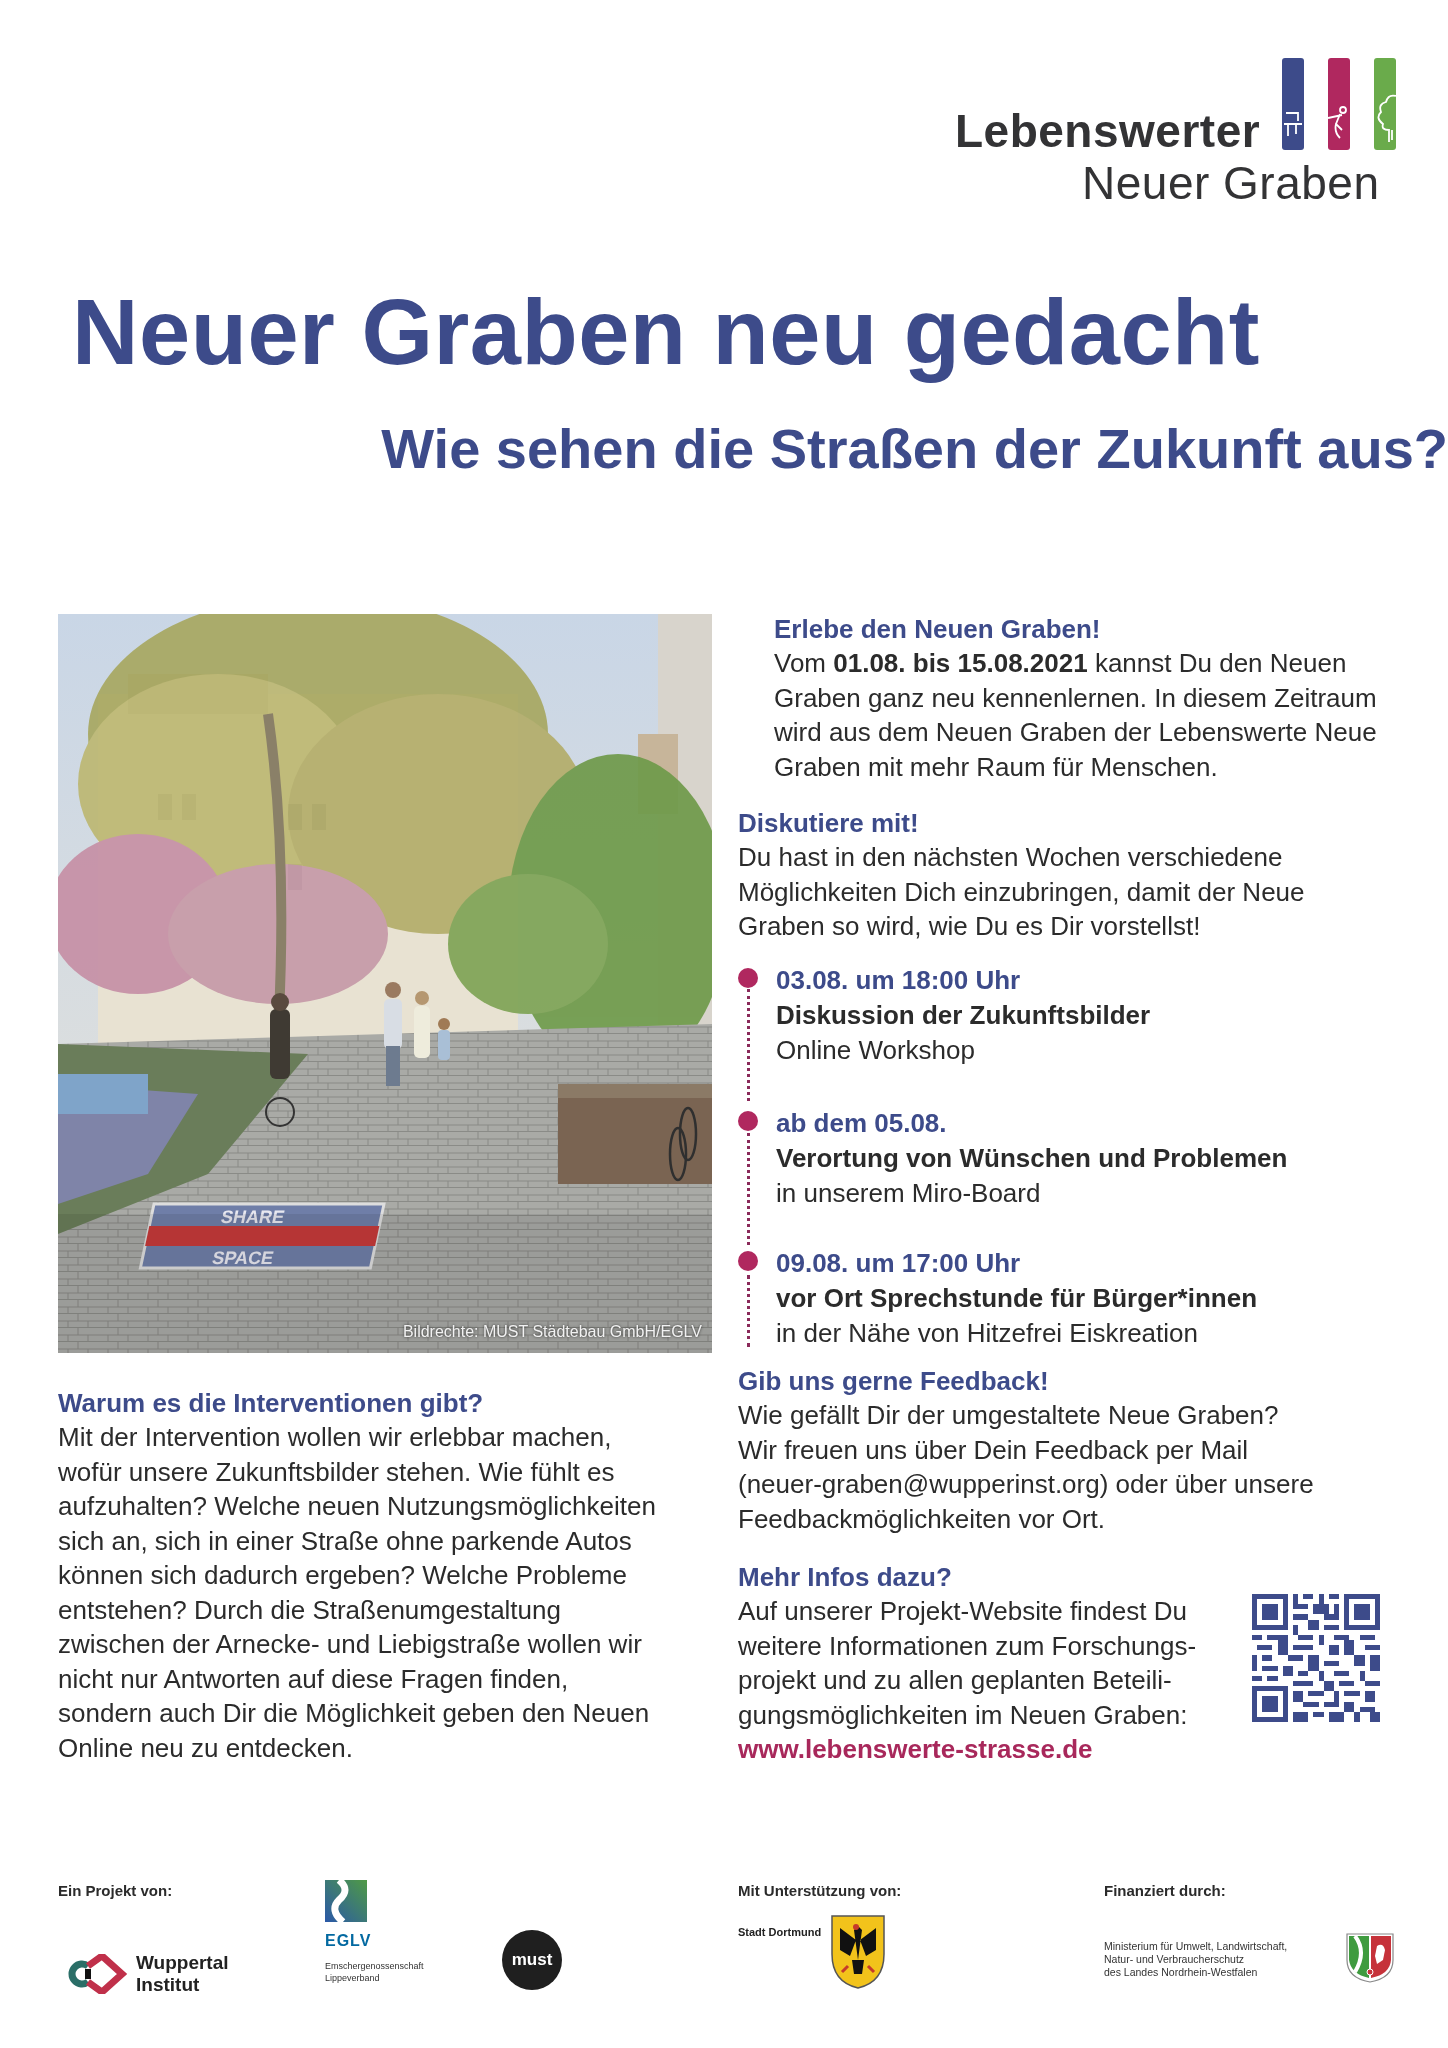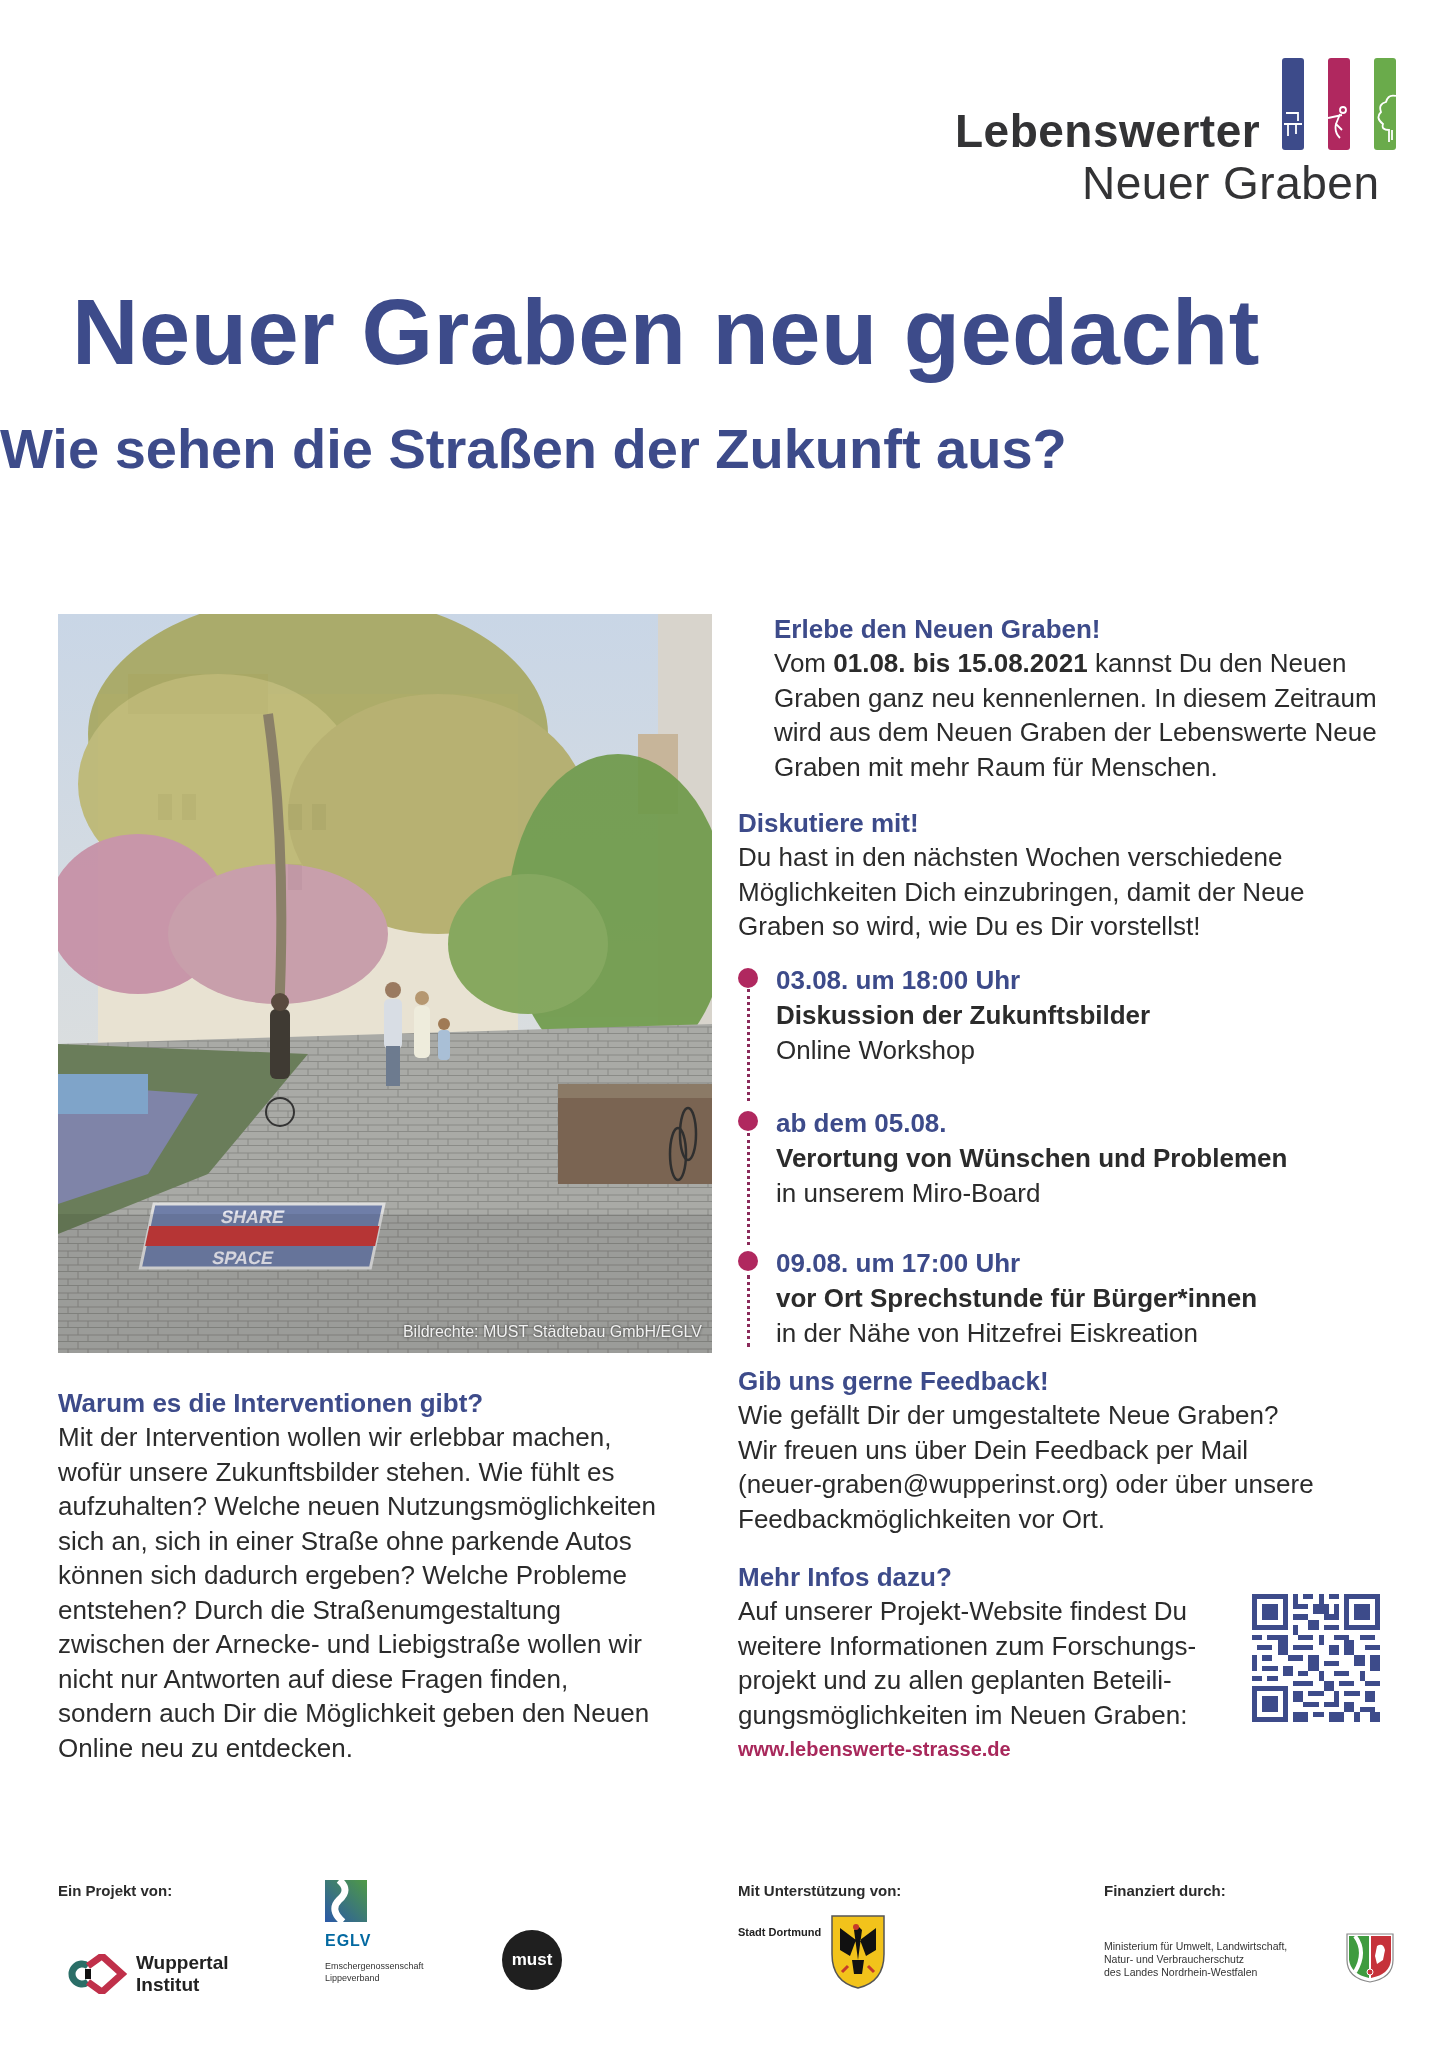--- a/index.html
+++ b/index.html
@@ -9,21 +9,21 @@
 
   
   .logo { left:955px; top:56px; width:460px; height:150px; }
   .logo-word1 { position:absolute; left:0; top:48px; font-size:46px; font-weight:700; color:#333335; letter-spacing:0.5px; }
   .logo-word2 { position:absolute; left:127px; top:100px; font-size:46px; font-weight:400; color:#333335; letter-spacing:0.5px; }
   .bar { position:absolute; top:2px; width:22px; height:92px; border-radius:3px; }
   .bar svg { position:absolute; left:0; top:0; }
 
   
   .title { left:0; width:1332px; top:280px; text-align:center; font-size:92px; font-weight:700; color:#3d4b8a; letter-spacing:0.5px; }
-  .subtitle { left:0; width:1448px; top:416px; text-align:left; font-size:56px; font-weight:700; color:#3d4b8a; }
+  .subtitle { left:0; width:1448px; top:416px; text-align:right; font-size:56px; font-weight:700; color:#3d4b8a; }
 
   
   .hero { left:58px; top:614px; width:654px; height:739px; overflow:hidden; }
   .hero-credit { position:absolute; right:10px; bottom:12px; color:#f2f2f2; font-size:16px; text-shadow:0 0 3px rgba(0,0,0,.7); }
 
   
   .h { font-size:26px; font-weight:700; color:#3d4b8a; line-height:34px; }
   .p { font-size:26px; line-height:34.5px; color:#2b2b2b; }
   .p b { font-weight:700; color:#2b2b2b; }
 
@@ -32,21 +32,21 @@
 
   
   .tl { left:738px; top:963px; width:660px; }
   .tl-item { position:relative; padding-left:38px; }
   .tl-dot { position:absolute; left:0; top:5px; width:20px; height:20px; border-radius:50%; background:#b0285f; }
   .tl-date { font-size:26px; font-weight:700; color:#3d4b8a; line-height:35px; }
   .tl-title { font-size:26px; font-weight:700; color:#2b2b2b; line-height:35px; }
   .tl-sub { font-size:26px; color:#2b2b2b; line-height:35px; }
   .tl-line { position:absolute; left:9px; width:0; border-left:3px dotted #8a2a5a; }
 
-  .link { font-size:20px; font-weight:700; color:#a8285b; line-height:34px; }
+  .link { font-size:26px; font-weight:700; color:#a8285b; line-height:34px; }
 
   .qr { left:1252px; top:1594px; width:128px; height:128px; }
 
   
   .f-label { font-size:15px; font-weight:700; color:#2b2b2b; }
   .small { font-size:11px; color:#333; line-height:14px; }
 </style>
 </head>
 <body>
 

